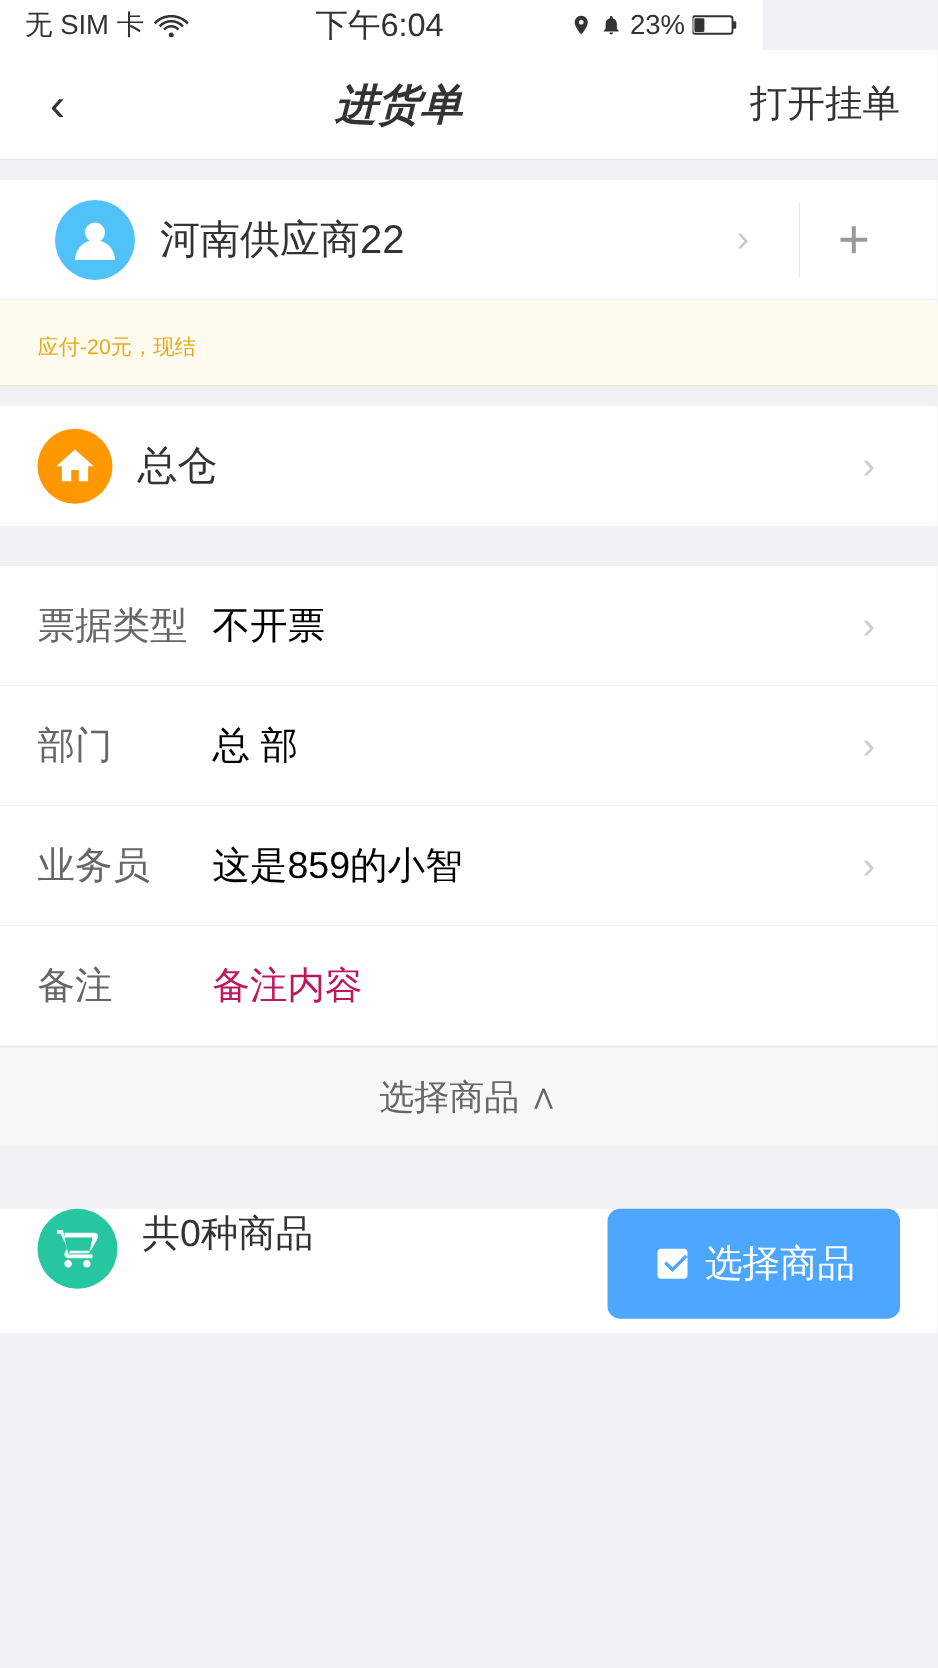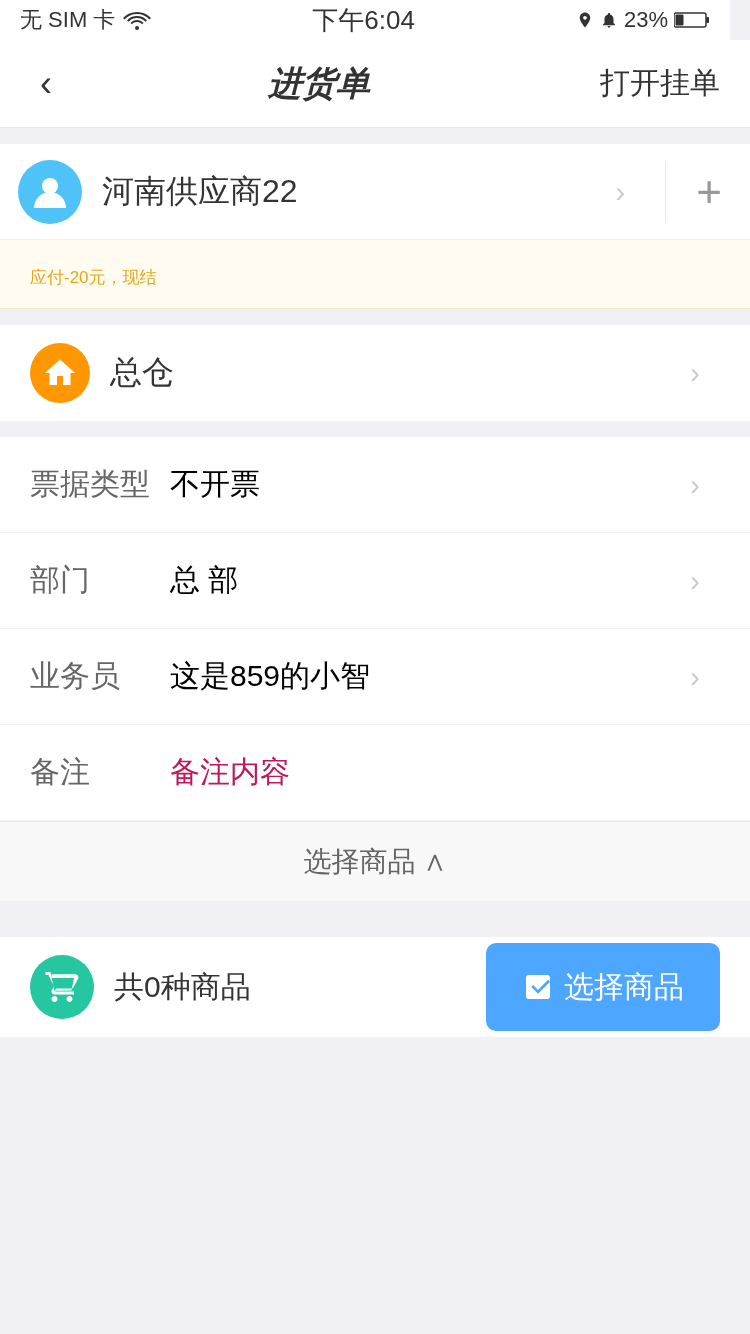--- a/index.html
+++ b/index.html
@@ -8,21 +8,21 @@
       width: 750px;
       min-height: 1334px;
       background: #f0f0f5;
       font-family: -apple-system, "PingFang SC", "Helvetica Neue", sans-serif;
       font-size: 28px;
       color: #333;
     }
 
     
     .status-bar {
-      width: 730px;
+      width: 610px;
       height: 40px;
       background: #fff;
       display: flex;
       align-items: center;
       justify-content: space-between;
       padding: 0 20px;
       font-size: 22px;
       color: #333;
     }
     .status-left { display: flex; align-items: center; gap: 8px; }
@@ -68,21 +68,21 @@
     
     .card-section {
       background: #fff;
       margin-bottom: 0;
     }
 
     
     .supplier-row {
       display: flex;
       align-items: center;
-      padding: 0 18px;
+      padding: 0 44px;
       height: 96px;
       background: #fff;
       border-bottom: 1px solid #f0f0f5;
     }
     .supplier-avatar {
       width: 64px;
       height: 64px;
       border-radius: 50%;
       background: #4fc3f7;
       display: flex;
@@ -151,21 +151,21 @@
     }
     .warehouse-label {
       flex: 1;
       font-size: 32px;
       color: #333;
     }
 
     
     .form-section {
       background: #fff;
-      margin-top: 0;
+      margin-top: 16px;
     }
     .form-row {
       display: flex;
       align-items: center;
       padding: 0 30px;
       height: 96px;
       border-bottom: 1px solid #f0f0f5;
       background: #fff;
       cursor: pointer;
     }
@@ -200,23 +200,22 @@
       cursor: pointer;
     }
     .collapse-text {
       font-size: 28px;
       color: #666;
     }
 
     
     .bottom-bar {
       background: #fff;
-      margin-top: 20px;
-      display: flex;
-      align-items: center;
+      margin-top: 34px;
+      display: flex;
       padding: 0 30px;
       height: 100px;
     }
     .product-icon-wrap {
       width: 64px;
       height: 64px;
       border-radius: 50%;
       background: #26c6a0;
       display: flex;
       align-items: center;

